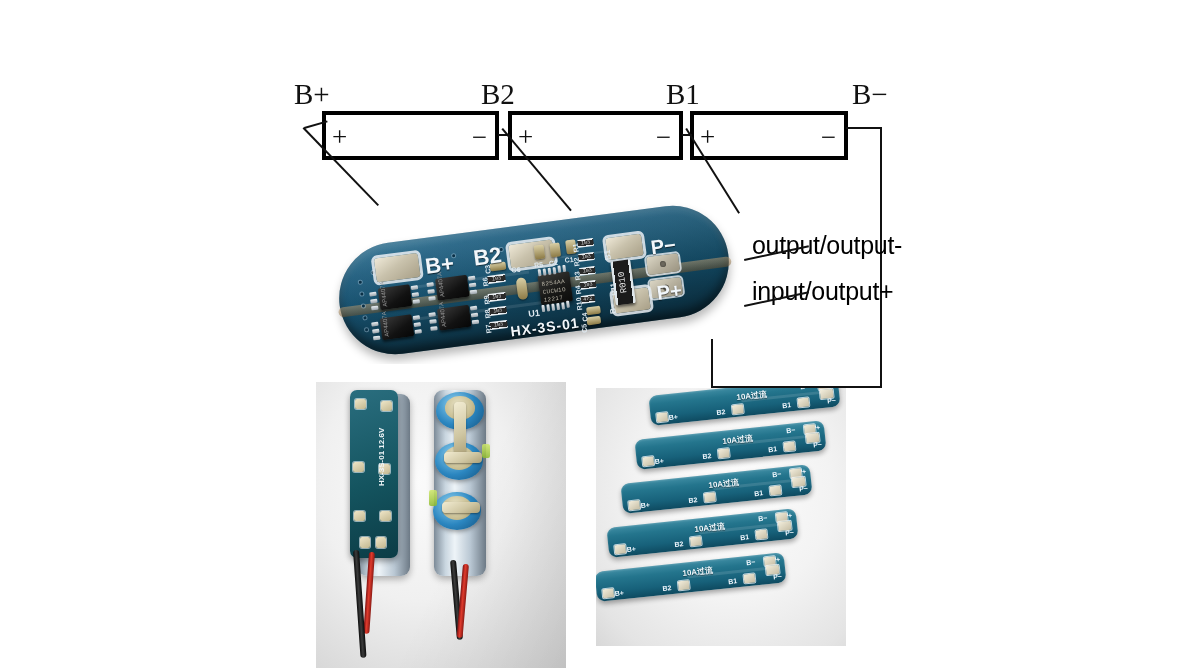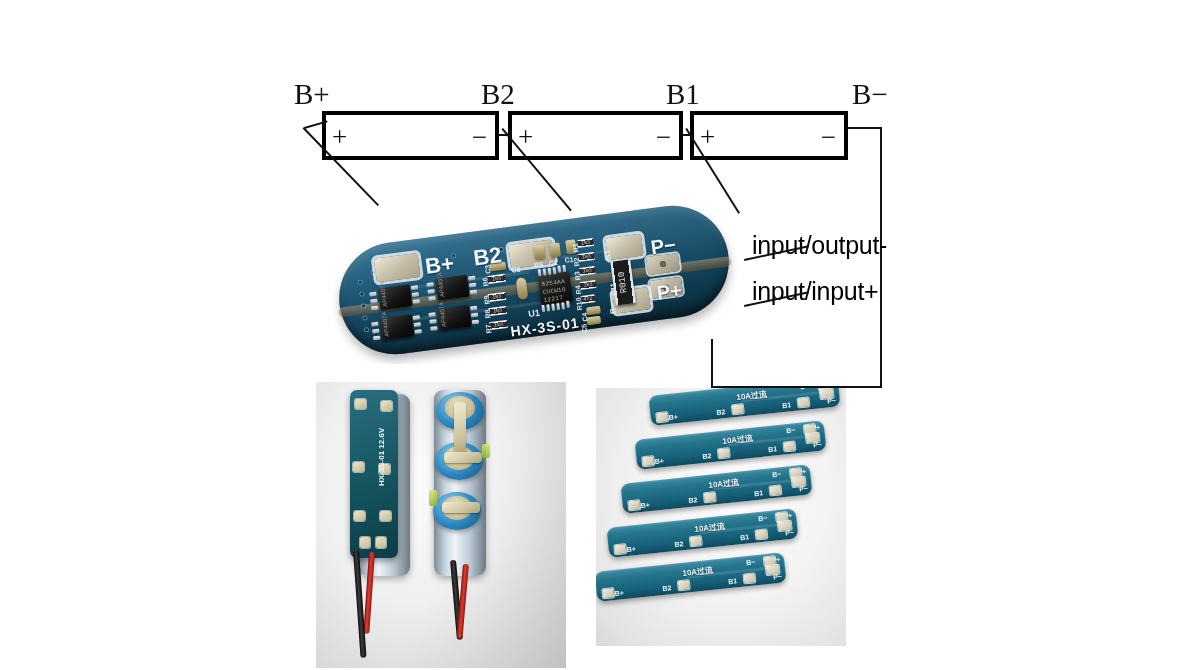--- a/index.html
+++ b/index.html
@@ -146,22 +146,22 @@
     <div class="wire hw" style="left:846px;top:127px;width:36px;"></div>
     <div class="wire vw" style="left:880px;top:127px;height:261px;"></div>
     <div class="wire hw" style="left:711px;top:386px;width:171px;"></div>
     <div class="wire vw" style="left:711px;top:339px;height:49px;"></div>
 
     <div class="lead" style="left:304px;top:127px;width:108px;transform:rotate(46deg);"></div>
     <div class="lead" style="left:304px;top:127px;width:24px;transform:rotate(-16deg);"></div>
     <div class="lead" style="left:503px;top:128px;width:107px;transform:rotate(50deg);"></div>
     <div class="lead" style="left:687px;top:128px;width:100px;transform:rotate(58deg);"></div>
 
-    <div class="callout" style="left:752px;top:231px;">input/output-</div>
-    <div class="callout" style="left:752px;top:277px;">input/input+</div>
+    <div class="callout" style="left:752px;top:231px;">output/output-</div>
+    <div class="callout" style="left:752px;top:277px;">input/output+</div>
     <div class="lead" style="left:744px;top:259px;width:66px;transform:rotate(-12deg);"></div>
     <div class="lead" style="left:744px;top:305px;width:66px;transform:rotate(-12deg);"></div>
   </div>
 
   <div class="photo" id="mainboard-photo">
     <div class="pcb">
       <div class="pcb-edge"></div>
 
       <div class="trace" style="left:52px;top:46px;width:140px;height:3px;"></div>
       <div class="trace" style="left:52px;top:78px;width:150px;height:3px;"></div>

